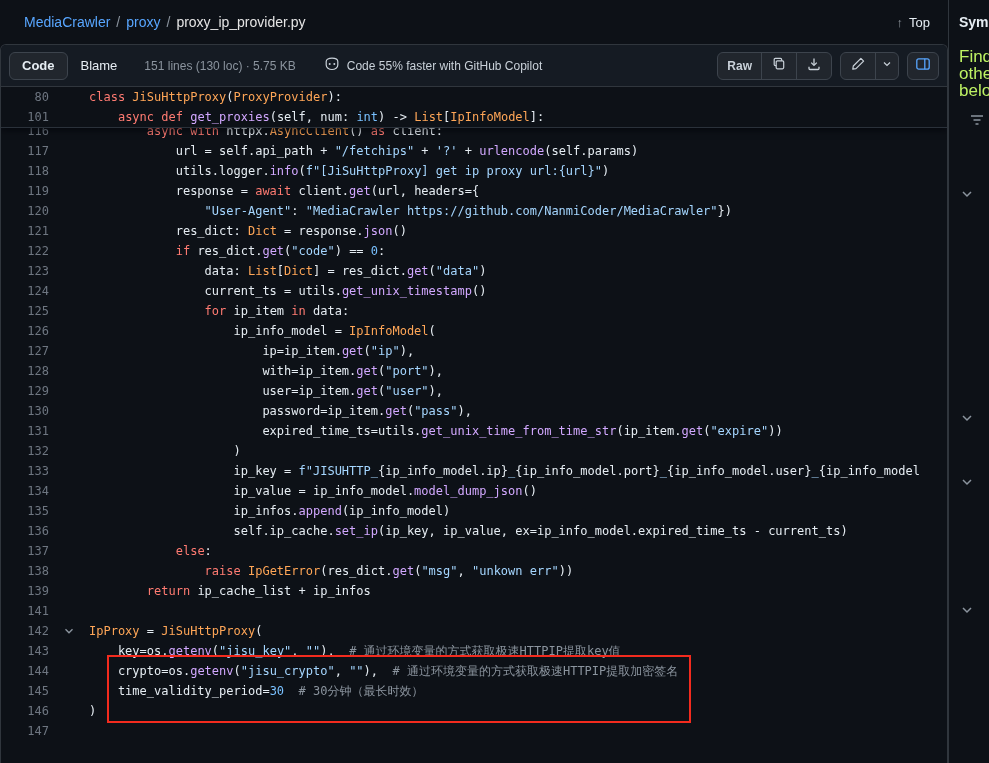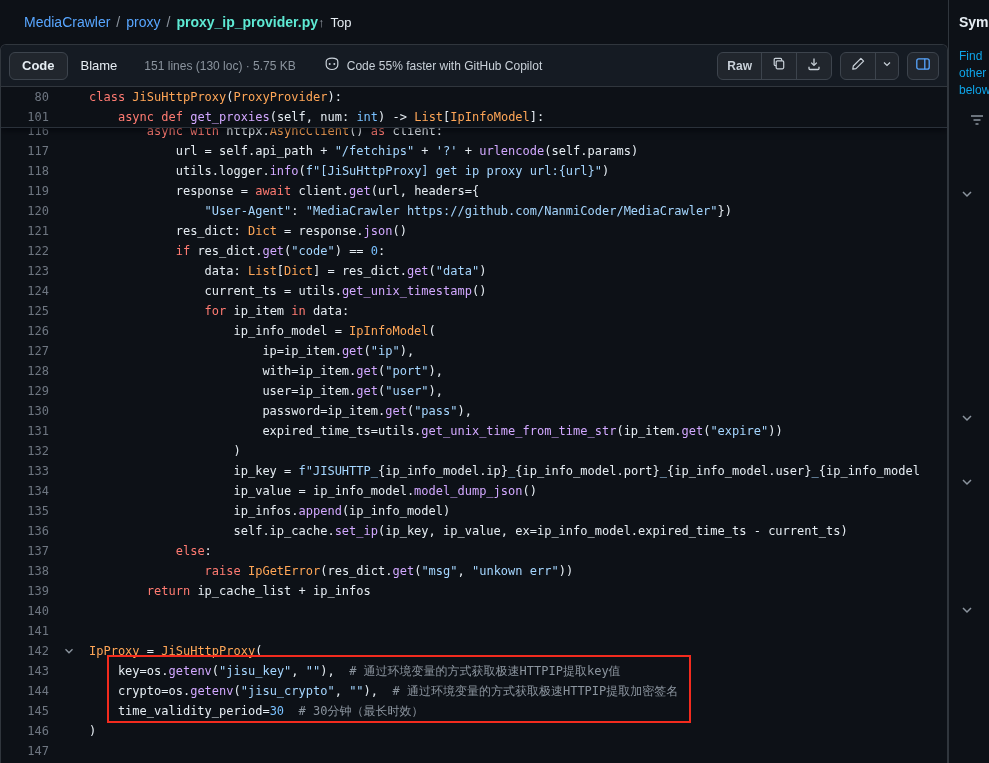--- a/index.html
+++ b/index.html
@@ -2,26 +2,26 @@
 <html><head>
 <meta charset="utf-8">
 <style>
   *{margin:0;padding:0;box-sizing:border-box}
   html,body{width:989px;height:763px;overflow:hidden;background:#0d1117;color:#e6edf3;
     font-family:"Liberation Sans","DejaVu Sans",sans-serif;}
   .page{display:flex;width:989px;height:763px;}
   .main{width:948px;flex:none;display:flex;flex-direction:column;}
 
   
-  .breadcrumb-bar{height:44px;display:flex;align-items:center;justify-content:flex-start;
+  .breadcrumb-bar{height:44px;display:flex;align-items:center;justify-content:space-between;
     padding:0 18px 0 24px;flex:none;}
   .breadcrumb{font-size:14px;display:flex;align-items:center;gap:6px;white-space:nowrap;}
   .crumb-link{color:#58a6ff;text-decoration:none;cursor:pointer;}
   .crumb-sep{color:#8b949e;}
-  .crumb-file{font-weight:700;color:#5eead4;}
+  .crumb-file{font-weight:400;color:#e5e5e5;}
   .top-link{display:flex;align-items:center;gap:6px;background:none;border:none;color:#e6edf3;
     font-size:13px;cursor:pointer;font-family:inherit;}
   .arrow-up{color:#9198a1;font-size:13px;}
 
   
   .file-container{margin:0 0;border:1px solid #30363d;border-bottom:none;border-radius:6px 6px 0 0;
     flex:1;display:flex;flex-direction:column;overflow:hidden;background:#0d1117;}
   .toolbar{height:42px;background:#151b23;border-bottom:1px solid #30363d;display:flex;
     align-items:center;padding:0 8px;flex:none;}
   .tab{height:28px;padding:0 12px;border-radius:6px;background:transparent;border:1px solid transparent;
@@ -53,21 +53,21 @@
   .code-body{position:relative;}
   .red-annotation-box{position:absolute;left:106px;top:514px;width:584px;height:68px;
     border:2px solid #f32b1e;pointer-events:none;z-index:3;}
   .tok-p{color:#e6edf3}.tok-k{color:#ff7b72}.tok-s{color:#a5d6ff}.tok-f{color:#d2a8ff}
   .tok-c{color:#ffa657}.tok-n{color:#79c0ff}.tok-m{color:#8b949e}
 
   
   .symbols-panel{flex:1;border-left:1px solid #30363d;position:relative;background:#0d1117;
     overflow:hidden;padding:14px 1px 0 10px;}
   .panel-title{font-size:14px;font-weight:600;white-space:nowrap;}
-  .panel-desc{margin-top:18px;font-size:12px;color:#0ea5e9;line-height:17px;white-space:nowrap;}
+  .panel-desc{margin-top:18px;font-size:17px;color:#bef264;line-height:17px;white-space:nowrap;}
   .panel-filter{position:absolute;left:20px;top:112px;background:none;border:none;cursor:pointer;}
   .panel-chevron{position:absolute;left:10px;width:16px;height:16px;cursor:pointer;}
   .c1{top:186px}.c2{top:410px}.c3{top:474px}.c4{top:602px}
 </style>
 </head>
 <body>
 
 <div class="page">
   <div class="main">
 
@@ -283,25 +283,20 @@
               <span class="ln">138</span>
               <span class="fold"></span>
               <span class="codetext"><span class="tok-p">                </span><span class="tok-k">raise</span><span class="tok-p"> </span><span class="tok-c">IpGetError</span><span class="tok-p">(res_dict.</span><span class="tok-f">get</span><span class="tok-p">(</span><span class="tok-s">"msg"</span><span class="tok-p">, </span><span class="tok-s">"unkown err"</span><span class="tok-p">))</span></span>
             </div>
             <div class="code-row">
               <span class="ln">139</span>
               <span class="fold"></span>
               <span class="codetext"><span class="tok-p">        </span><span class="tok-k">return</span><span class="tok-p"> ip_cache_list + ip_infos</span></span>
             </div>
             <div class="code-row">
-              <span class="ln">140</span>
-              <span class="fold"></span>
-              <span class="codetext"></span>
-            </div>
-            <div class="code-row">
               <span class="ln">141</span>
               <span class="fold"></span>
               <span class="codetext"></span>
             </div>
             <div class="code-row">
               <span class="ln">142</span>
               <span class="fold">
                 <svg width="14" height="14" viewBox="0 0 16 16">
                   <path d="M4 6l4 4 4-4" fill="none" stroke="#8b949e" stroke-width="1.6"></path>
                 </svg>

